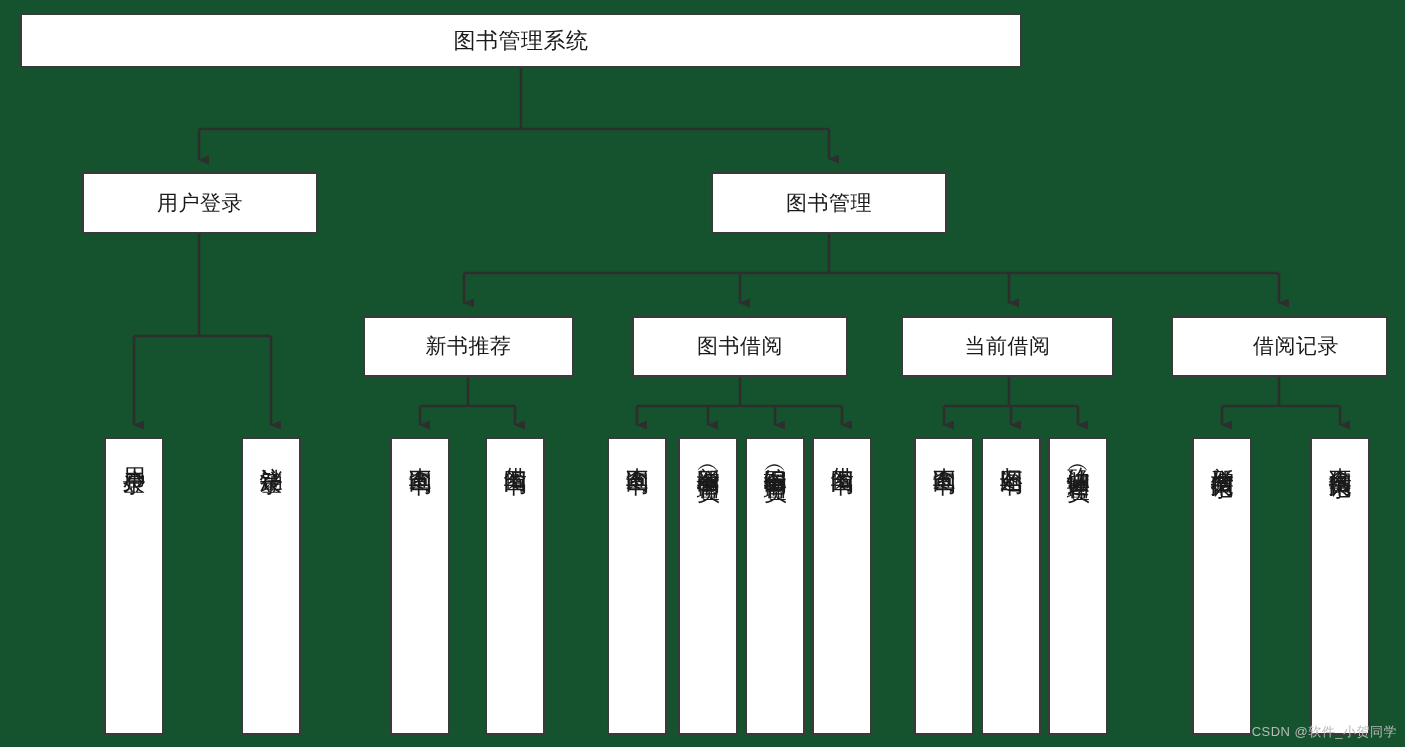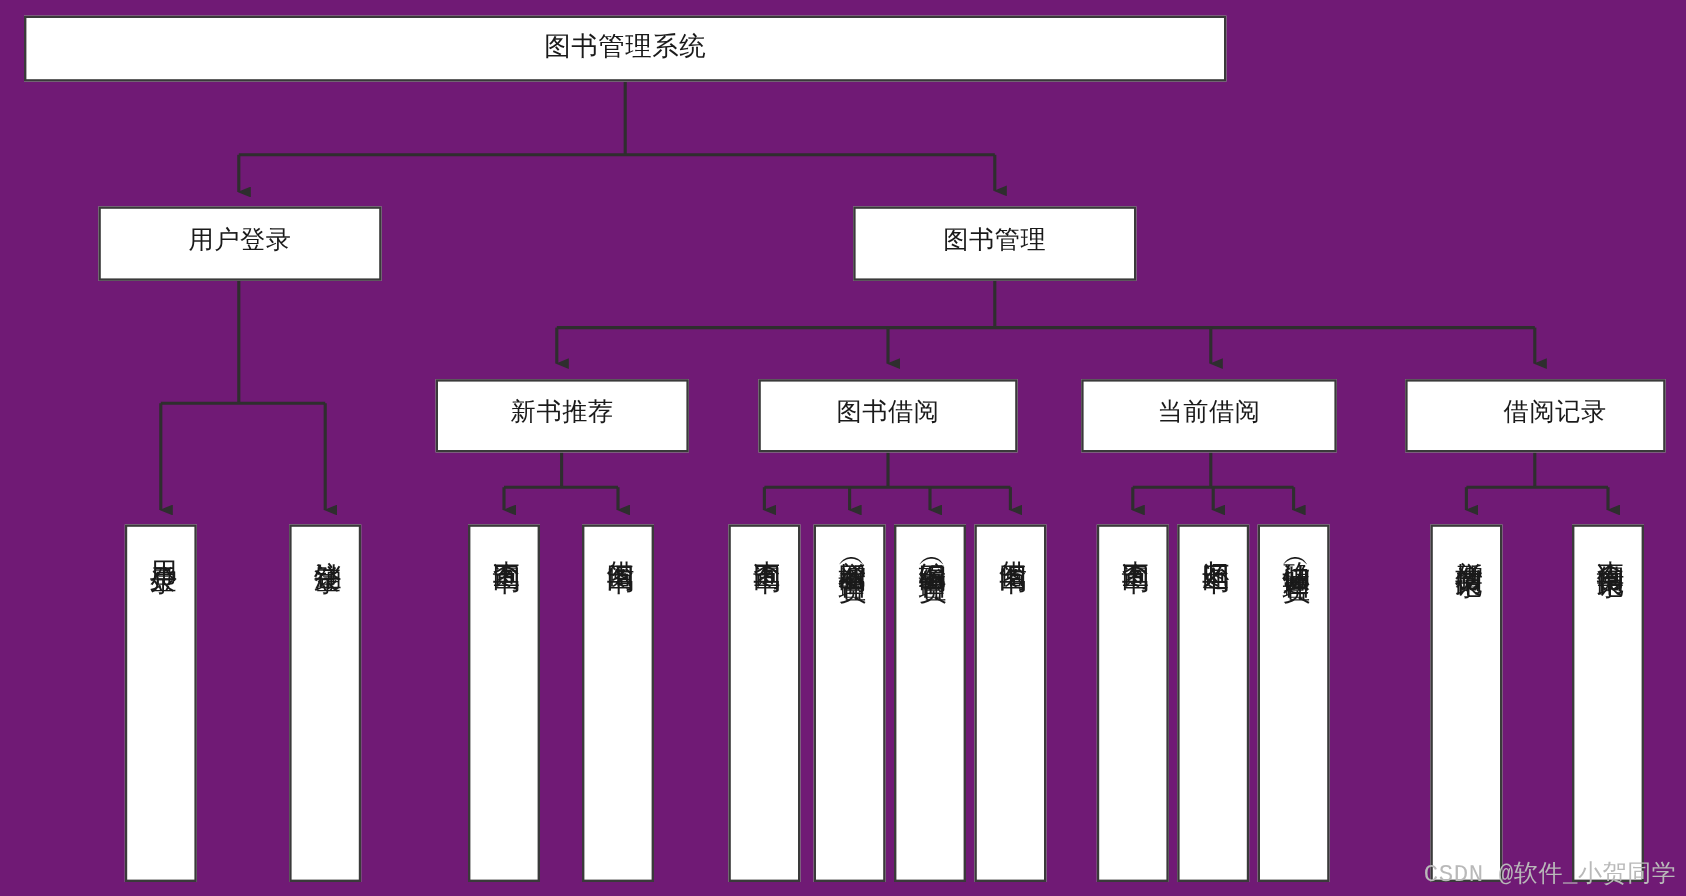--- a/index.html
+++ b/index.html
@@ -7,23 +7,22 @@
     padding: 0;
     background: #ffffff;
   }
   body {
     font-family: "Liberation Sans", "DejaVu Sans", sans-serif;
   }
   #canvas {
     position: relative;
     width: 1405px;
     height: 747px;
-    background: #701a75;
+    background: #14532d;
     overflow: hidden;
-    font-family: Liberation Mono, monospace;
   }
   svg.edges {
     position: absolute;
     left: 0;
     top: 0;
     width: 1405px;
     height: 747px;
     pointer-events: none;
   }
   .node {
@@ -58,21 +57,21 @@
     line-height: 1.02;
     letter-spacing: 2px;
   }
   .node.root .node-label {
     font-size: 22px;
   }
   .watermark {
     position: absolute;
     right: 8px;
     bottom: 6px;
-    font-size: 20px;
+    font-size: 13px;
     color: #b9b9b9;
     z-index: 5;
     white-space: nowrap;
     letter-spacing: 0.5px;
   }
 </style>
 </head>
 <body>
 
 <div id="canvas">

